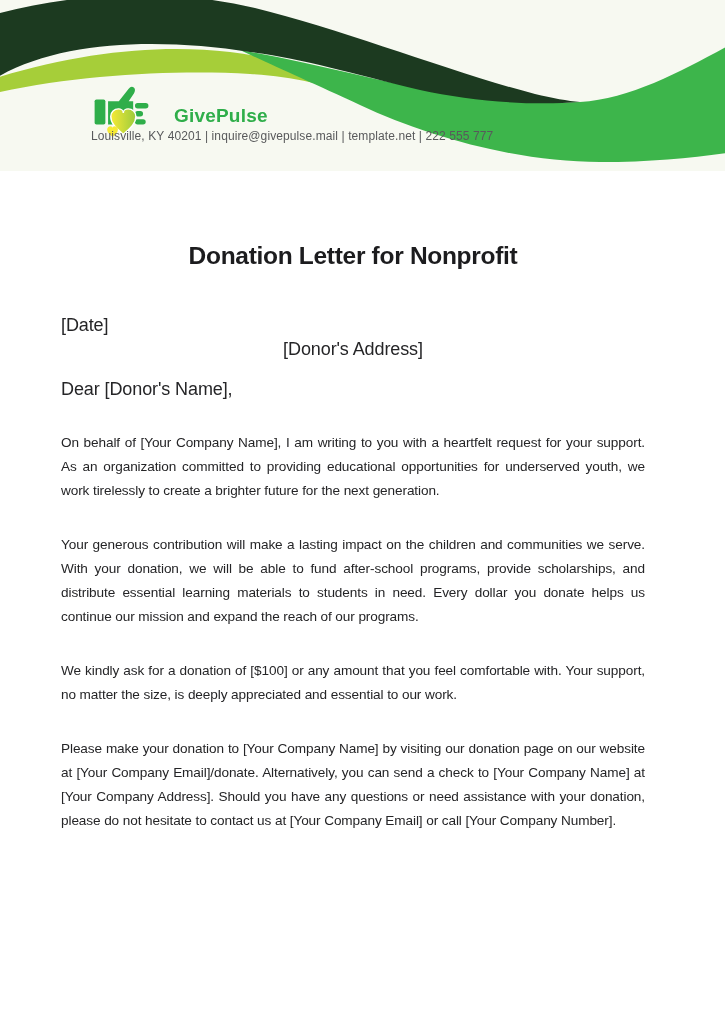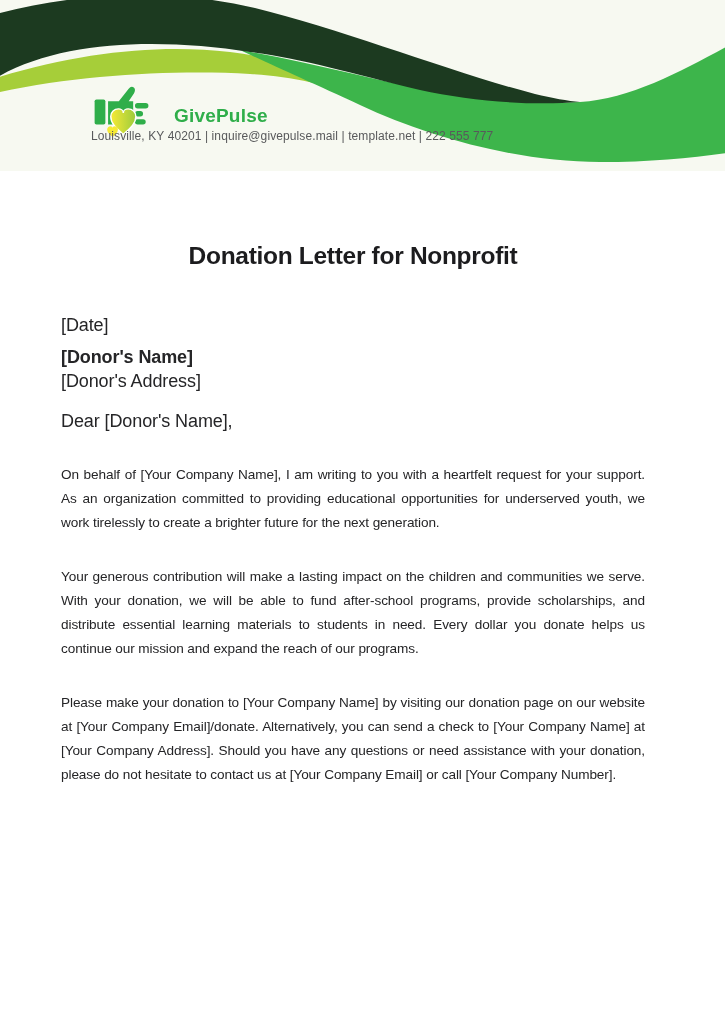--- a/index.html
+++ b/index.html
@@ -60,21 +60,21 @@
     letter-spacing: -0.3px;
     line-height: 30px;
     color: var(--title-color, #1c1c1e);
   }
   .body-line {
     font-size: 18px; line-height: 24px;
     letter-spacing: -0.1px;
   }
   .date-line { margin-top: 42px; }
   .recipient-name { margin-top: 8px; font-weight: bold; }
-  .recipient-address { margin-top: 0; }
+  .recipient-address { margin-top: 0; text-align: center; }
   .salutation { margin-top: 16px; }
   .para {
     margin: 30px 0 0 0;
     font-size: 13.6px; line-height: 24px;
     letter-spacing: -0.1px;
     text-align: justify;
   }
   .para .b { font-weight: normal; }
 </style>
 </head>
@@ -124,24 +124,24 @@
   </div>
 
   <div class="contact-line">Louisville, KY 40201 | inquire@givepulse.mail | template.net | 222 555 777</div>
 </div>
 
 <div class="letter">
   <h1 class="letter-title">Donation Letter for Nonprofit</h1>
 
   <div class="body-line date-line">[Date]</div>
 
-  <div class="body-line recipient-name">[Donor's Name]</div>
 
   <div class="body-line recipient-address">[Donor's Address]</div>
 
   <div class="body-line salutation">Dear [Donor's Name],</div>
 
   <div>
       <p class="para"><span>On behalf of </span><span class="b">[Your Company Name]</span><span>, I am writing to you with a heartfelt request for your support. As an organization committed to providing educational opportunities for underserved youth, we work tirelessly to create a brighter future for the next generation.</span></p>
       <p class="para"><span>Your generous contribution will make a lasting impact on the children and communities we serve. With your donation, we will be able to fund after-school programs, provide scholarships, and distribute essential learning materials to students in need. Every dollar you donate helps us continue our mission and expand the reach of our programs.</span></p>
+      <p class="para"><span>We kindly ask for a donation of </span><span class="b">[$100]</span><span> or any amount that you feel comfortable with. Your support, no matter the size, is deeply appreciated and essential to our work.</span></p>
       <p class="para"><span>Please make your donation to </span><span class="b">[Your Company Name]</span><span> by visiting our donation page on our website at [Your Company Email]/donate. Alternatively, you can send a check to </span><span class="b">[Your Company Name]</span><span> at [Your Company Address]. Should you have any questions or need assistance with your donation, please do not hesitate to contact us at [Your Company Email] or call [Your Company Number].</span></p>
     </div>
 </div>
 
 </body></html>

